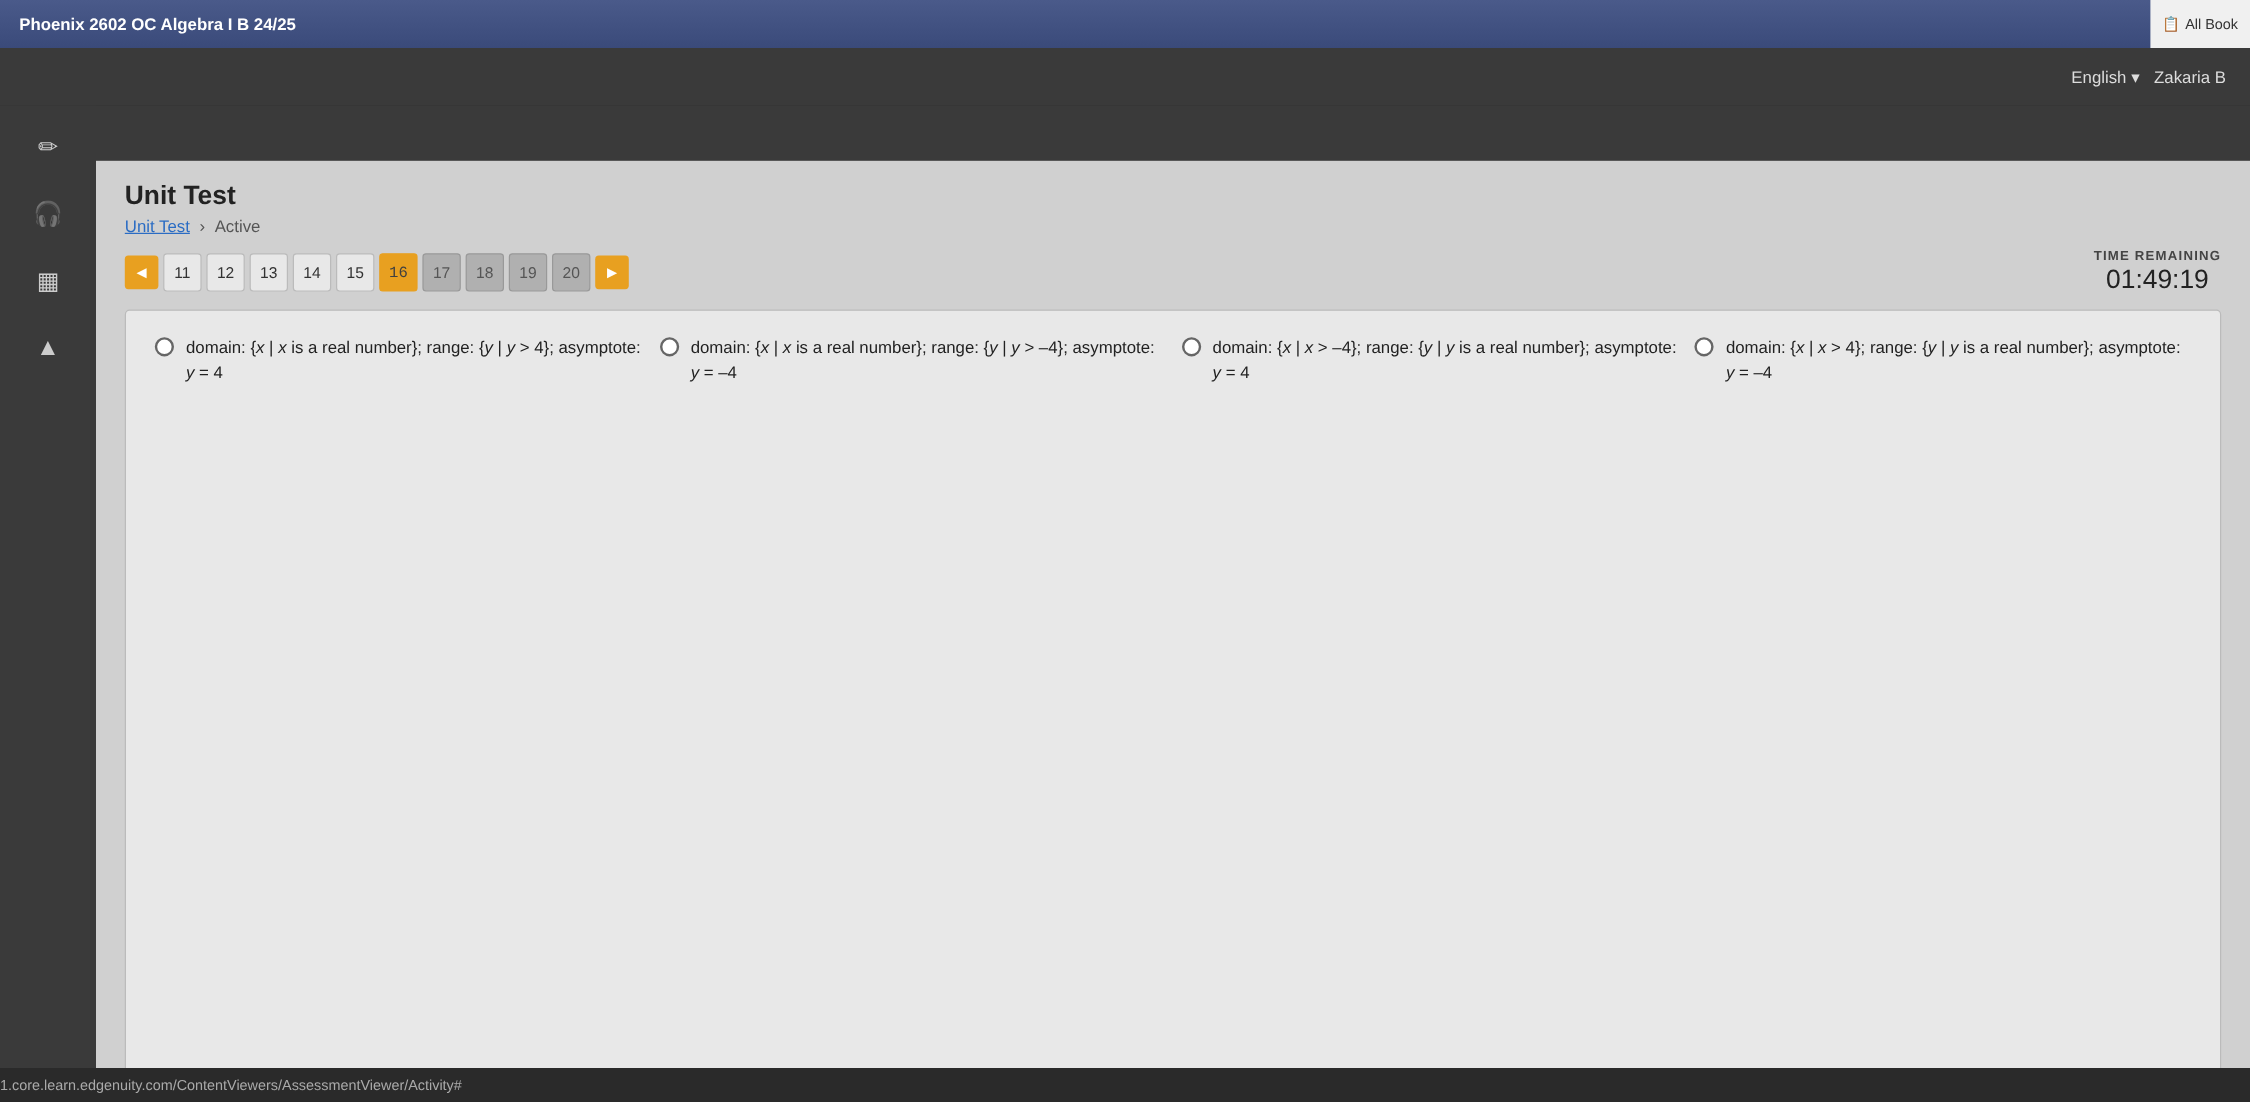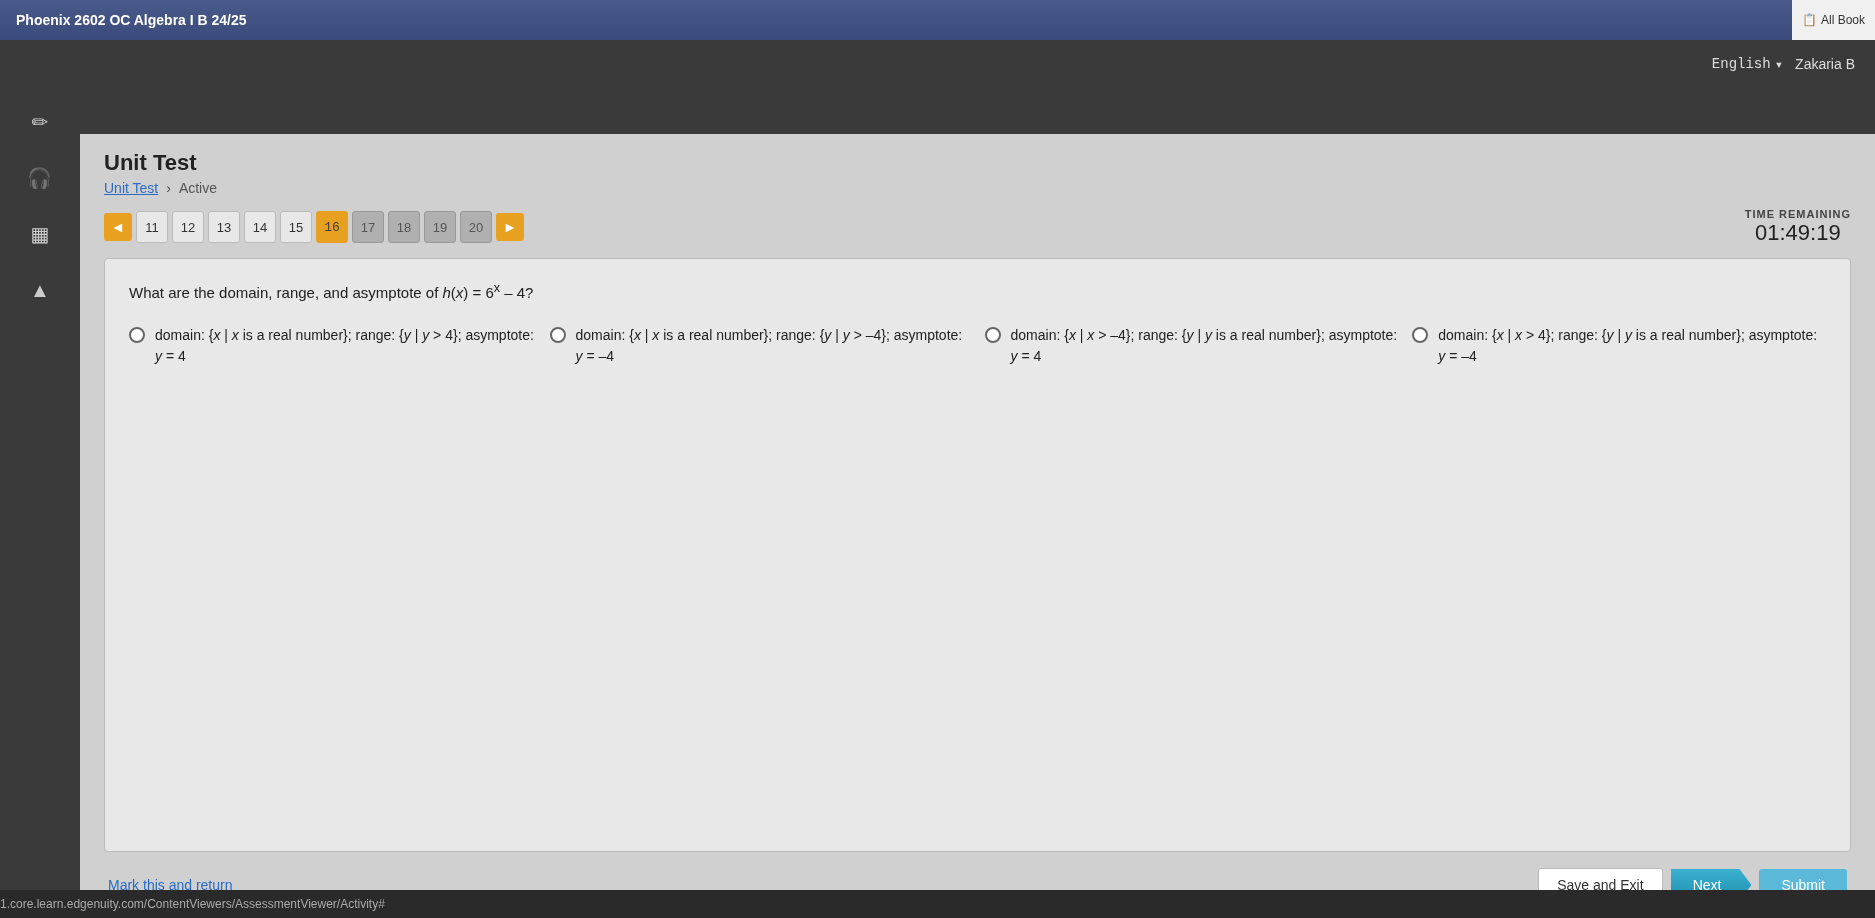--- a/index.html
+++ b/index.html
@@ -58,21 +58,20 @@
       padding: 0 20px;
       gap: 12px;
     }
     .lang-selector {
       display: flex;
       align-items: center;
       gap: 4px;
       color: #ddd;
       font-size: 14px;
       cursor: pointer;
-      font-family: Liberation Mono, monospace;
     }
     .user-name {
       color: #ddd;
       font-size: 14px;
     }
 
     
     .main-layout {
       display: flex;
       width: 100%;
@@ -367,23 +366,20 @@
         <button class="nav-btn gray">20</button>
         <button class="nav-arrow">►</button>
 
         <div style="margin-left: auto; text-align: center;">
           <div class="timer-label">TIME REMAINING</div>
           <div class="timer-value">01:49:19</div>
         </div>
       </div>
 
       <div class="question-box">
-        <div class="question-text">
-          What are the domain, range, and asymptote of <em>h</em>(<em>x</em>) = 6<sup>x</sup> – 4?
-        </div>
         <div class="answer-options">
 
           <div class="option-row">
             <div class="radio-circle"></div>
             <span class="option-text">domain: {<em>x</em> | <em>x</em> is a real number}; range: {<em>y</em> | <em>y</em> &gt; 4}; asymptote: <em>y</em> = 4</span>
           </div>
 
           <div class="option-row">
             <div class="radio-circle"></div>
             <span class="option-text">domain: {<em>x</em> | <em>x</em> is a real number}; range: {<em>y</em> | <em>y</em> &gt; –4}; asymptote: <em>y</em> = –4</span>
@@ -395,28 +391,20 @@
           </div>
 
           <div class="option-row">
             <div class="radio-circle"></div>
             <span class="option-text">domain: {<em>x</em> | <em>x</em> &gt; 4}; range: {<em>y</em> | <em>y</em> is a real number}; asymptote: <em>y</em> = –4</span>
           </div>
 
         </div>
       </div>
 
-      <div class="bottom-row">
-        <span class="mark-return-link">Mark this and return</span>
-        <div class="bottom-buttons">
-          <button class="btn-save-exit">Save and Exit</button>
-          <button class="btn-next">Next</button>
-          <button class="btn-submit">Submit</button>
-        </div>
-      </div>
 
     </div>
   </div>
 </div>
 
 <div class="status-bar">
   <span class="status-url">1.core.learn.edgenuity.com/ContentViewers/AssessmentViewer/Activity#</span>
 </div>
 
 </body></html>

